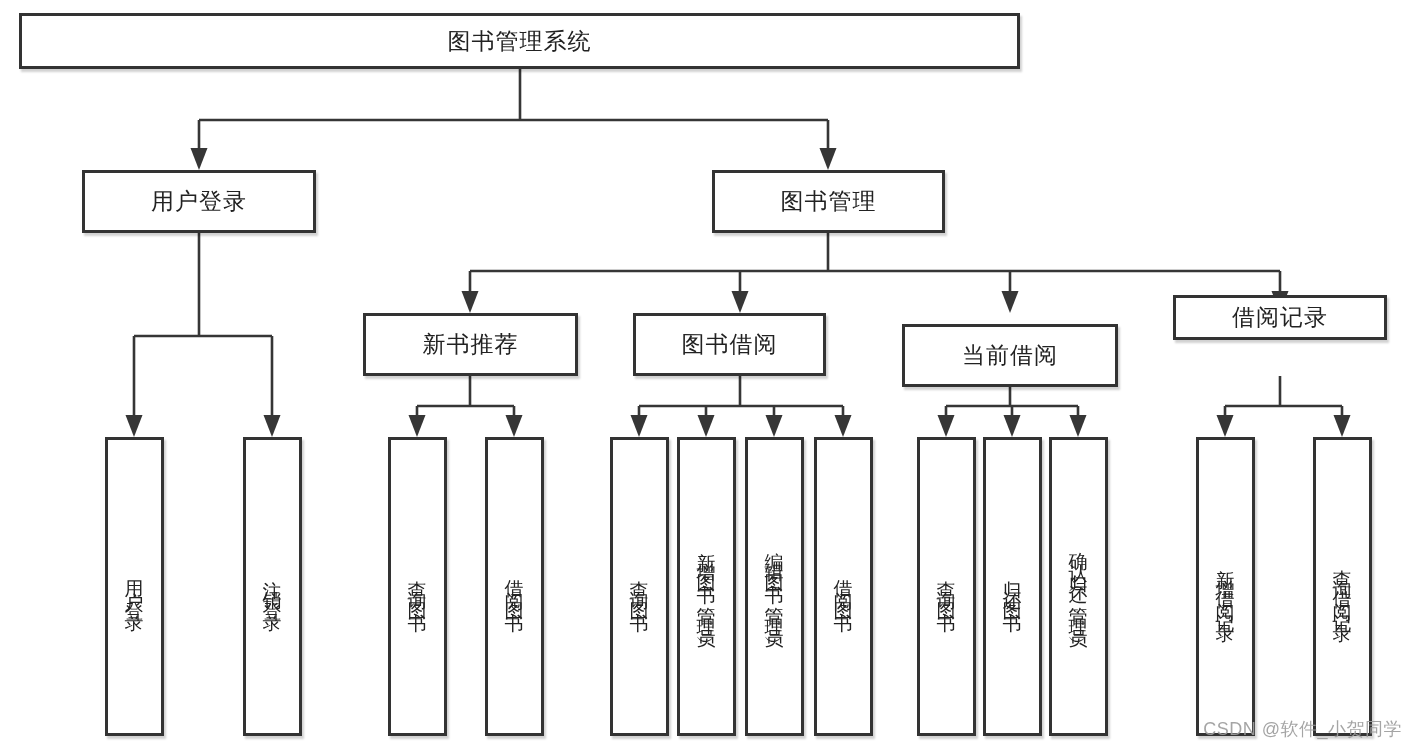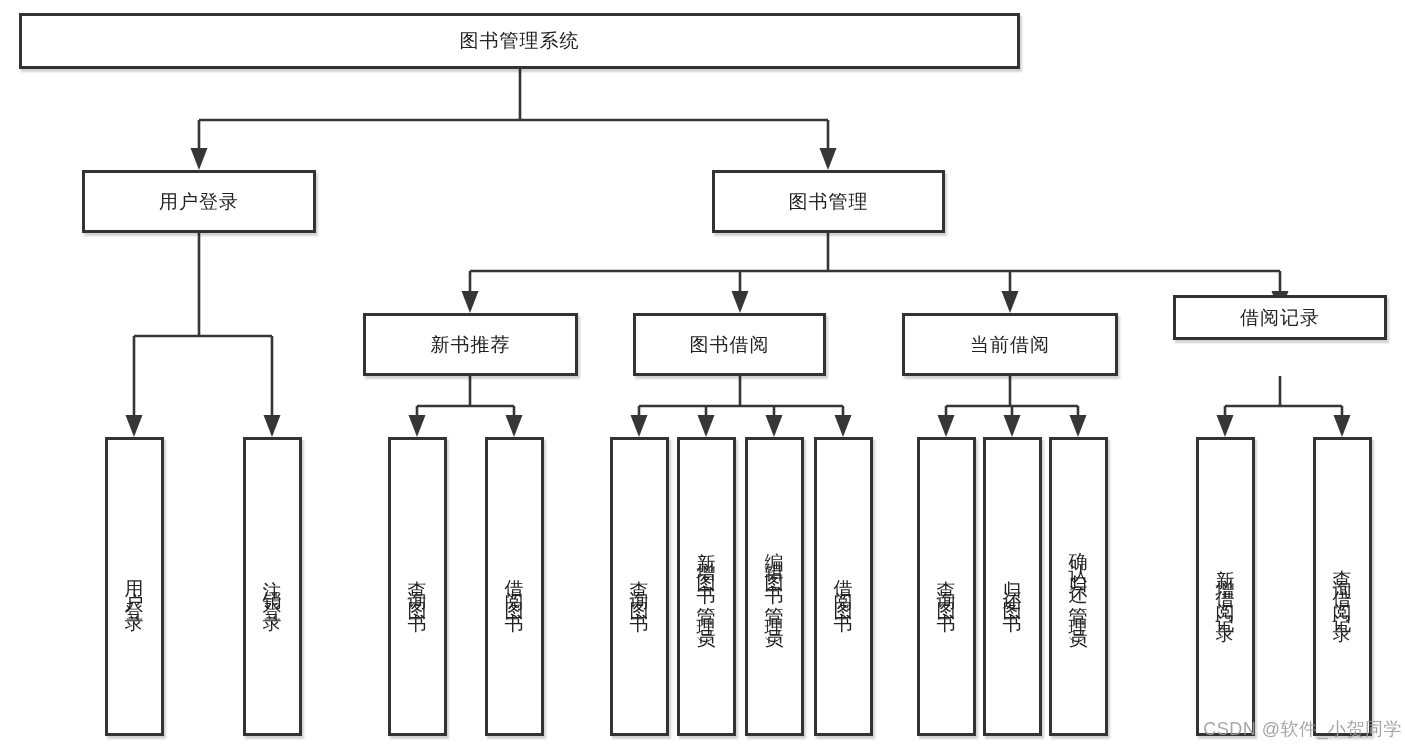--- a/index.html
+++ b/index.html
@@ -21,21 +21,21 @@
     top: 0;
   }
   .node {
     position: absolute;
     box-sizing: border-box;
     background: #ffffff;
     border: 3px solid #333333;
     display: flex;
     align-items: center;
     justify-content: center;
-    font-size: 19px;
+    font-size: 23px;
     letter-spacing: 1px;
     color: #222222;
     box-shadow: 2px 3px 2px rgba(0,0,0,0.18);
     white-space: nowrap;
   }
   .root {
     left: 19px; top: 13px; width: 1001px; height: 56px;
   }
   .leaf {
     position: absolute;
@@ -106,21 +106,21 @@
     </g>
   </svg>
 
   <div class="node root">图书管理系统</div>
 
   <div class="node" style="left:82px;top:170px;width:234px;height:63px">用户登录</div>
   <div class="node" style="left:363px;top:313px;width:215px;height:63px">新书推荐</div>
 
   <div class="node" style="left:712px;top:170px;width:233px;height:63px">图书管理</div>
   <div class="node" style="left:633px;top:313px;width:193px;height:63px">图书借阅</div>
-  <div class="node" style="left:902px;top:313px;width:216px;height:63px">当前借阅</div>
+  <div class="node" style="left:902px;top:324px;width:216px;height:63px">当前借阅</div>
   <div class="node" style="left:1173px;top:295px;width:214px;height:45px">借阅记录</div>
 
   <div class="leaf" style="left:105px">用户登录</div>
   <div class="leaf" style="left:243px">注销登录</div>
 
   <div class="leaf" style="left:388px">查询图书</div>
   <div class="leaf" style="left:485px">借阅图书</div>
 
   <div class="leaf" style="left:610px">查询图书</div>
   <div class="leaf" style="left:677px">新增图书（管理员）</div>

